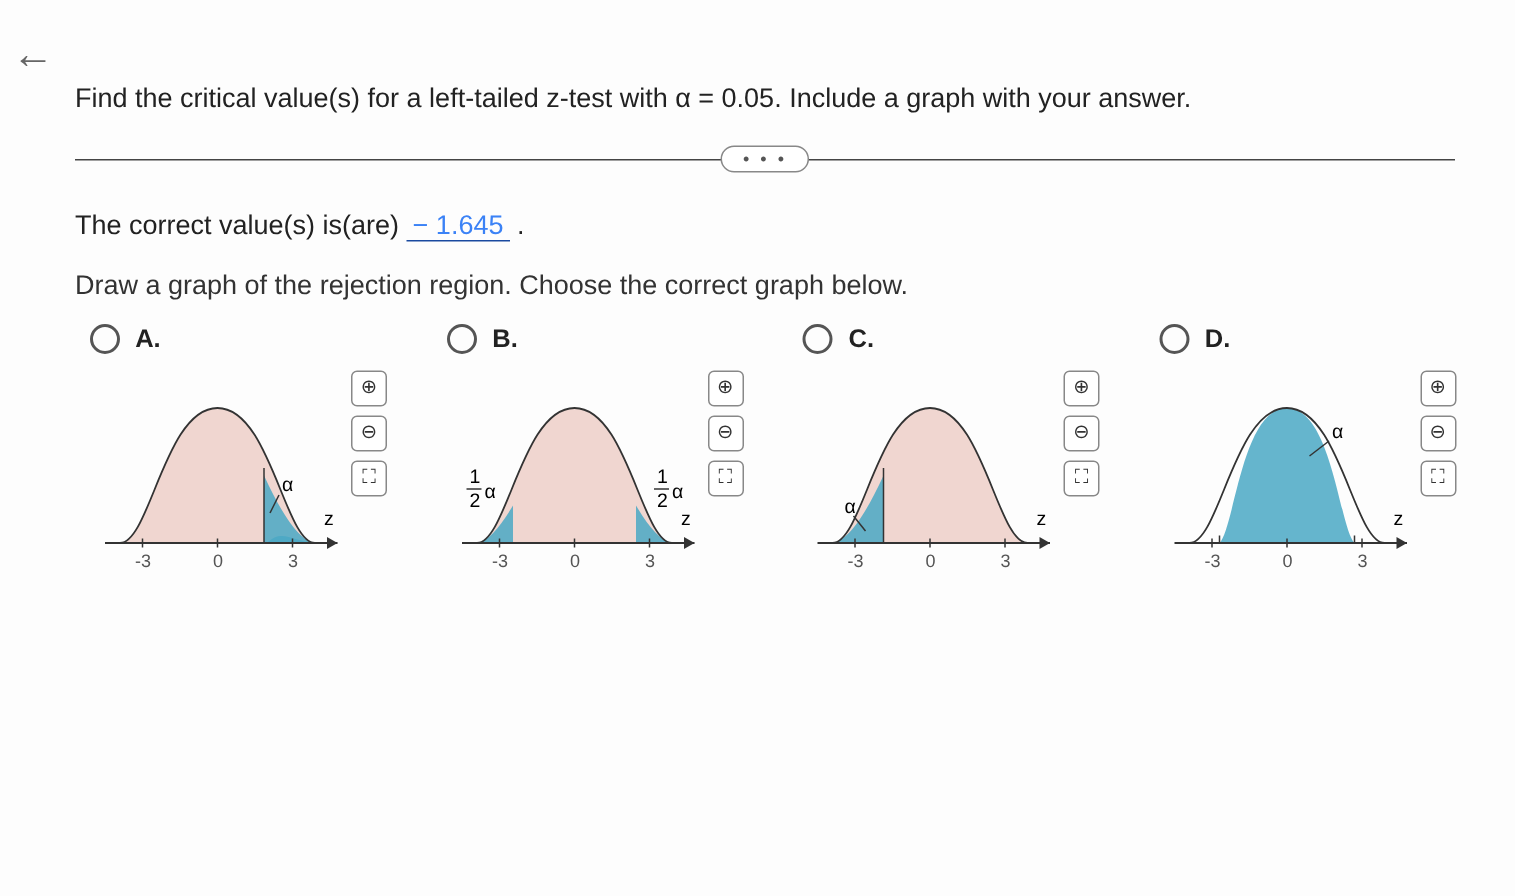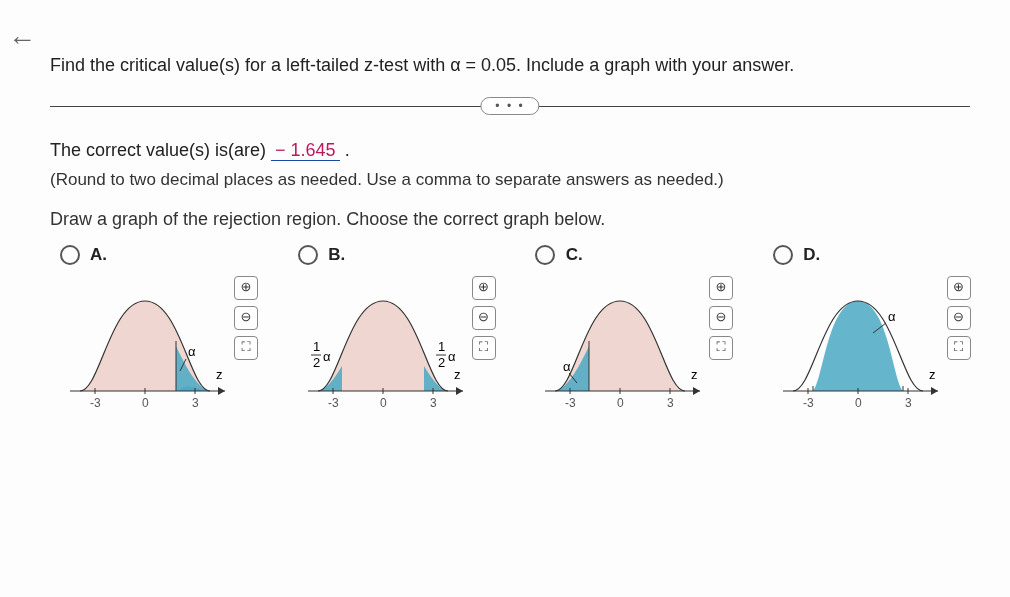--- a/index.html
+++ b/index.html
@@ -50,21 +50,21 @@
     color: #555;
     line-height: 16px;
   }
   .answer-block {
     padding: 5px 30px 5px 50px;
     font-size: 18px;
     color: #222;
     line-height: 1.6;
   }
   .answer-value {
-    color: #be185d;
+    color: #3b82f6;
     border-bottom: 1px solid #1a4aa0;
     padding: 0 4px;
   }
   .hint {
     font-size: 17px;
     color: #333;
   }
   .prompt2 {
     padding: 10px 30px 5px 50px;
     font-size: 18px;
@@ -142,21 +142,20 @@
 <div class="divider-row">
   <div class="divider-line"></div>
   <div class="dots-box">• • •</div>
 </div>
 
 <div class="answer-block">
   <span>The correct value(s) is(are) </span>
   <span class="answer-value">− 1.645</span>
   <span> .</span>
   <br>
-  <span class="hint">(Round to two decimal places as needed. Use a comma to separate answers as needed.)</span>
 </div>
 
 <div class="prompt2">Draw a graph of the rejection region. Choose the correct graph below.</div>
 
 <div class="options-row">
 
   <div class="option-cell">
     <div class="option-label">
       <span class="radio"></span>
       <span>A.</span>

